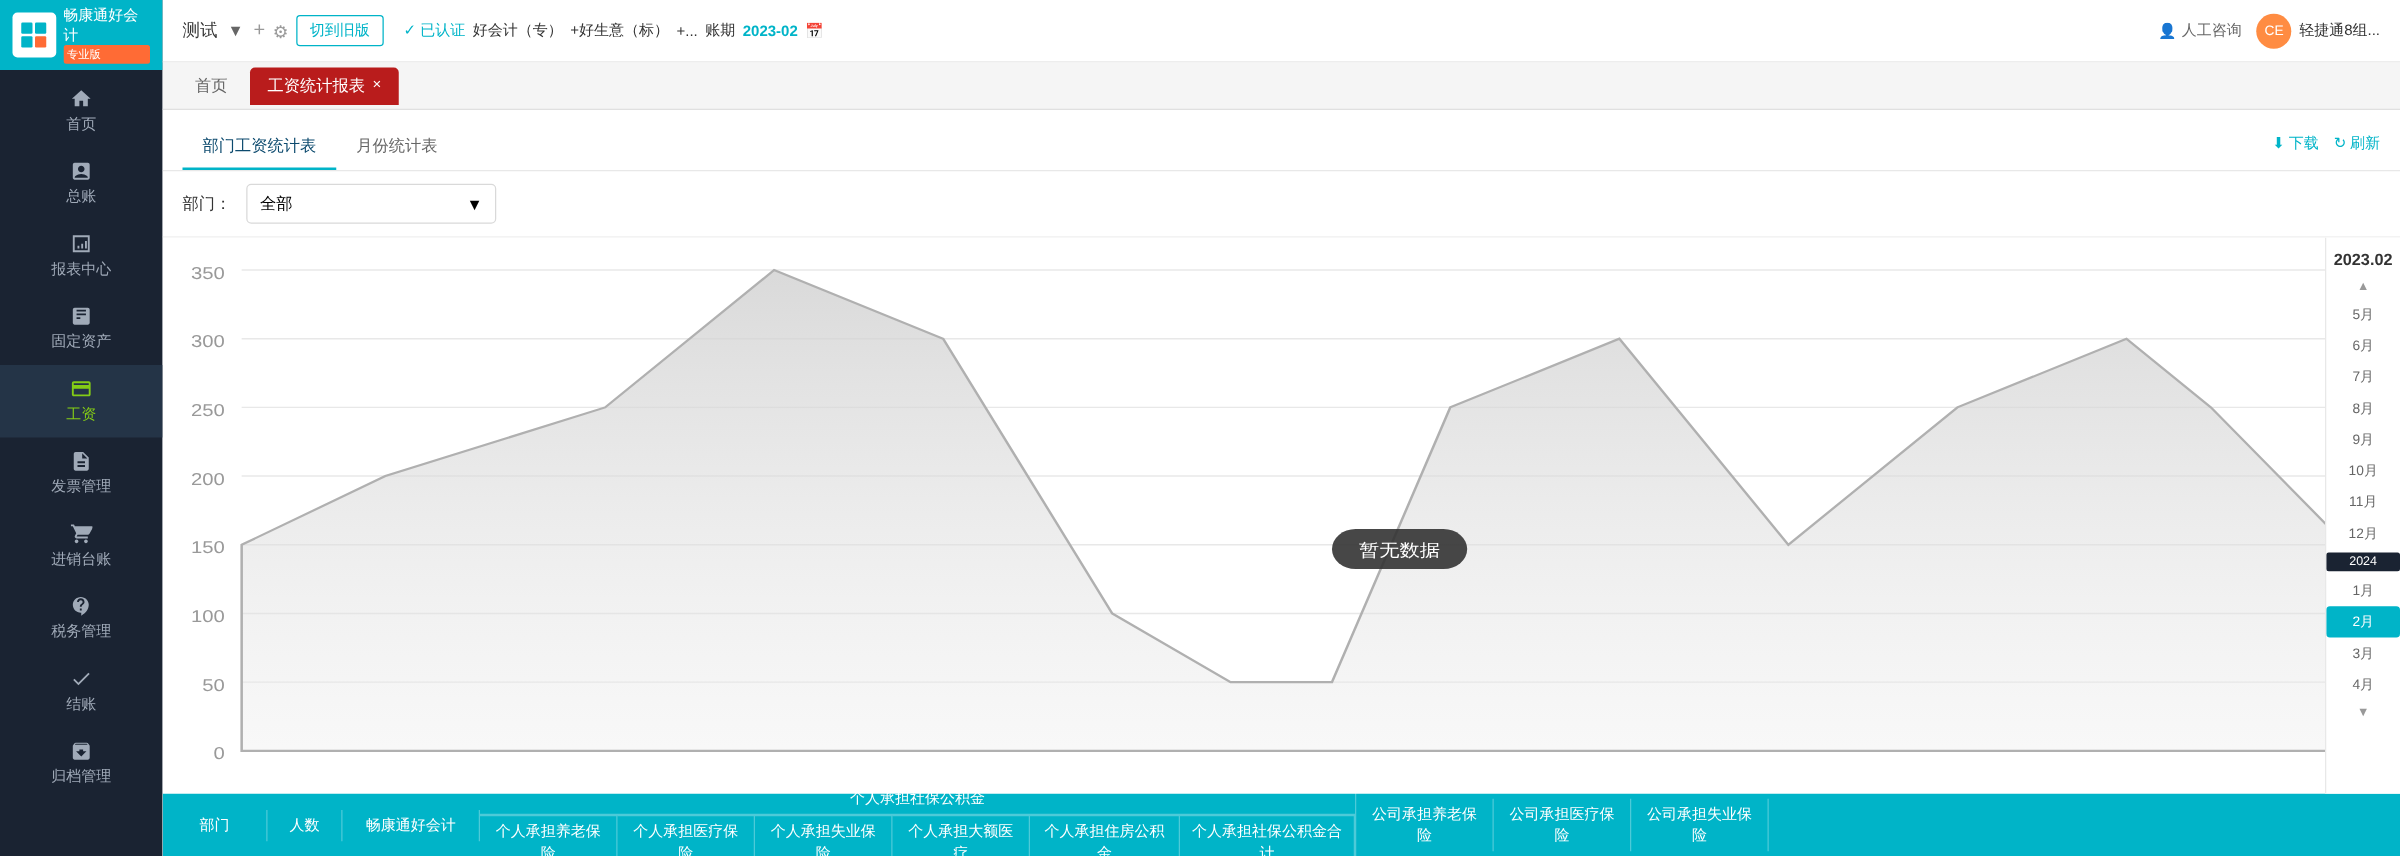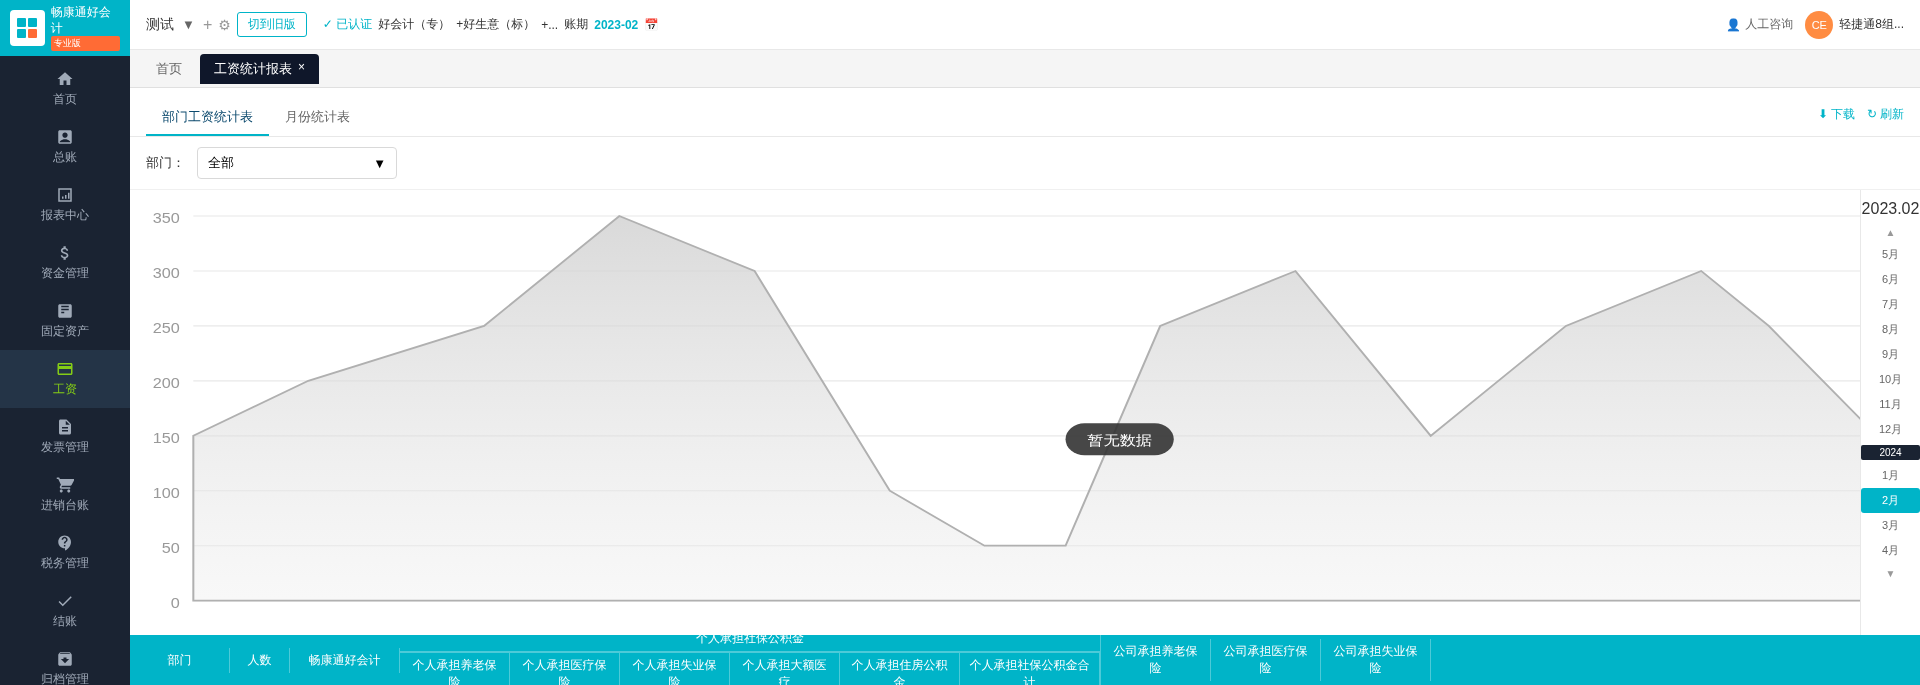--- a/index.html
+++ b/index.html
@@ -90,21 +90,21 @@
     }
     .tab-item {
       padding: 6px 14px;
       border-radius: 4px 4px 0 0;
       cursor: pointer;
       font-size: 13px;
       color: #333;
       background: #e0e0e0;
     }
     .tab-item.home { background: transparent; color: #666; }
-    .tab-item.active { background: #0f172a; color: white; display: flex; align-items: flex-start; gap: 6px; }
+    .tab-item.active { background: #b91c1c; color: white; display: flex; align-items: flex-start; gap: 6px; }
     .tab-close { cursor: pointer; font-size: 12px; }
 
     
     .content {
       flex: 1;
       background: white;
       display: flex;
       flex-direction: column;
       overflow: hidden;
       position: relative;
@@ -161,22 +161,22 @@
       border-left: 1px solid #e8e8e8;
       display: flex;
       flex-direction: column;
       align-items: center;
       padding: 6px 0;
       font-size: 11px;
       overflow-y: auto;
     }
     .date-header {
       color: #333;
-      font-size: 16px;
-      font-weight: normal;
+      font-size: 13px;
+      font-weight: bold;
       padding: 4px 0;
       text-align: center;
     }
     .date-nav-btn {
       width: 20px;
       height: 20px;
       display: flex;
       align-items: center;
       justify-content: center;
       cursor: pointer;
@@ -269,26 +269,20 @@
       <span>总账</span>
     </div>
 
     <div class="nav-item">
       <svg viewBox="0 0 24 24" fill="currentColor">
           <path d="M3 3v18h18V3H3zm16 16H5V5h14v14zm-7-2h2v-5h-2v5zm-4 0h2v-3H8v3zm8 0h2v-8h-2v8z"></path>
         </svg>
       <span>报表中心</span>
     </div>
 
-    <div class="nav-item">
-      <svg viewBox="0 0 24 24" fill="currentColor">
-          <path d="M11.8 10.9c-2.27-.59-3-1.2-3-2.15 0-1.09 1.01-1.85 2.7-1.85 1.78 0 2.44.85 2.5 2.1h2.21c-.07-1.72-1.12-3.3-3.21-3.81V3h-3v2.16c-1.94.42-3.5 1.68-3.5 3.61 0 2.31 1.91 3.46 4.7 4.13 2.5.6 3 1.48 3 2.41 0 .69-.49 1.79-2.7 1.79-2.06 0-2.87-.92-2.98-2.1h-2.2c.12 2.19 1.76 3.42 3.68 3.83V21h3v-2.15c1.95-.37 3.5-1.5 3.5-3.55 0-2.84-2.43-3.81-4.7-4.4z"></path>
-        </svg>
-      <span>资金管理</span>
-    </div>
 
     <div class="nav-item">
       <svg viewBox="0 0 24 24" fill="currentColor">
           <path d="M19 3H4.99C3.89 3 3 3.9 3 5l.01 14c0 1.1.89 2 1.99 2H19c1.1 0 2-.9 2-2V5c0-1.1-.9-2-2-2zm-8 12H7v-2h4v2zm6-4H7v-2h10v2zm0-4H7V5h10v2z"></path>
         </svg>
       <span>固定资产</span>
     </div>
 
     <div class="nav-item active">
       <svg viewBox="0 0 24 24" fill="currentColor">
@@ -457,21 +451,21 @@
         <div class="date-year-badge">2024</div>
         <div class="date-month">1月</div>
         <div class="date-month active">2月</div>
         <div class="date-month">3月</div>
         <div class="date-month">4月</div>
         <div class="date-nav-btn">▼</div>
       </div>
     </div>
 
     <div class="table-header">
-      <div class="th-cell" style="width:100px;">
+      <div class="th-cell" style="width:84px;">
         <span>部门</span>
       </div>
       <div class="th-cell" style="width:60px;">
         <span>人数</span>
       </div>
       <div class="th-cell" style="width:110px;">
         <span>畅康通好会计</span>
       </div>
 
       <div style="display:flex;flex-direction:column;border-right:1px solid rgba(255,255,255,0.3);">

